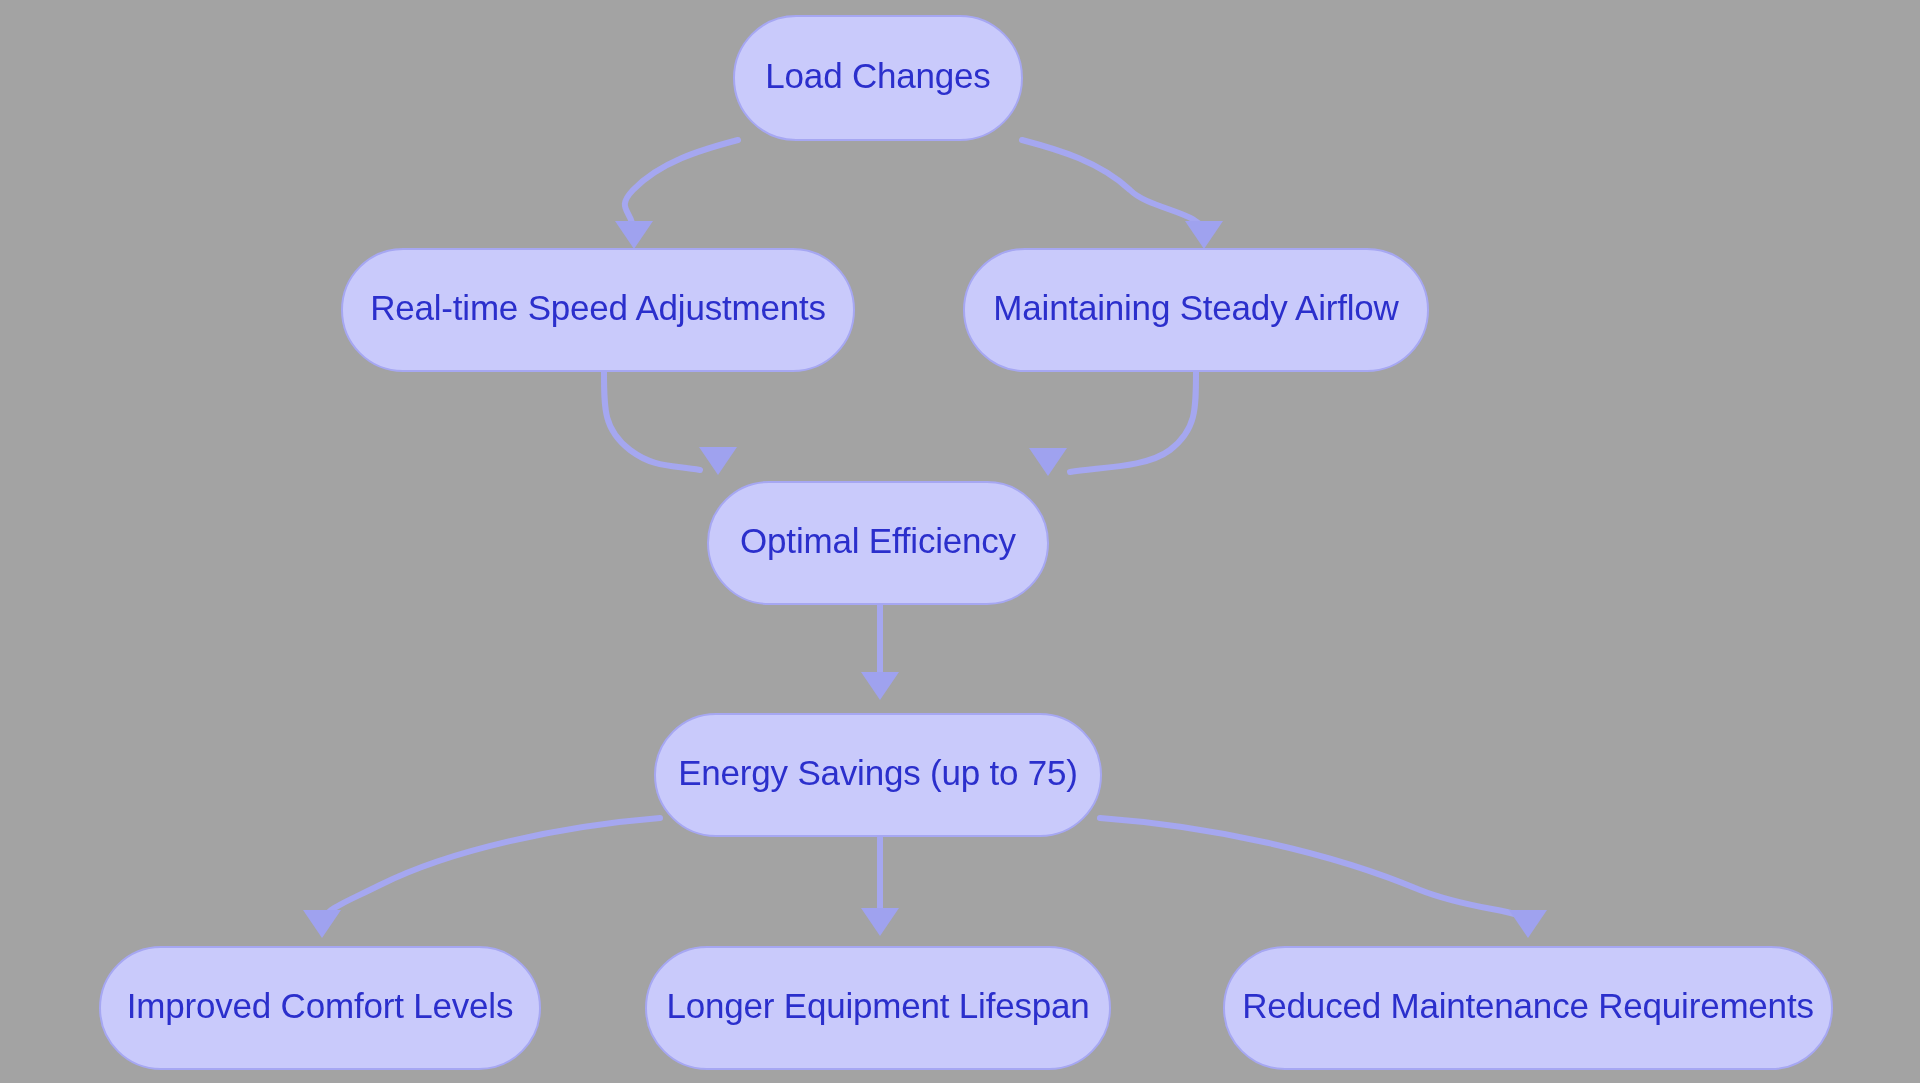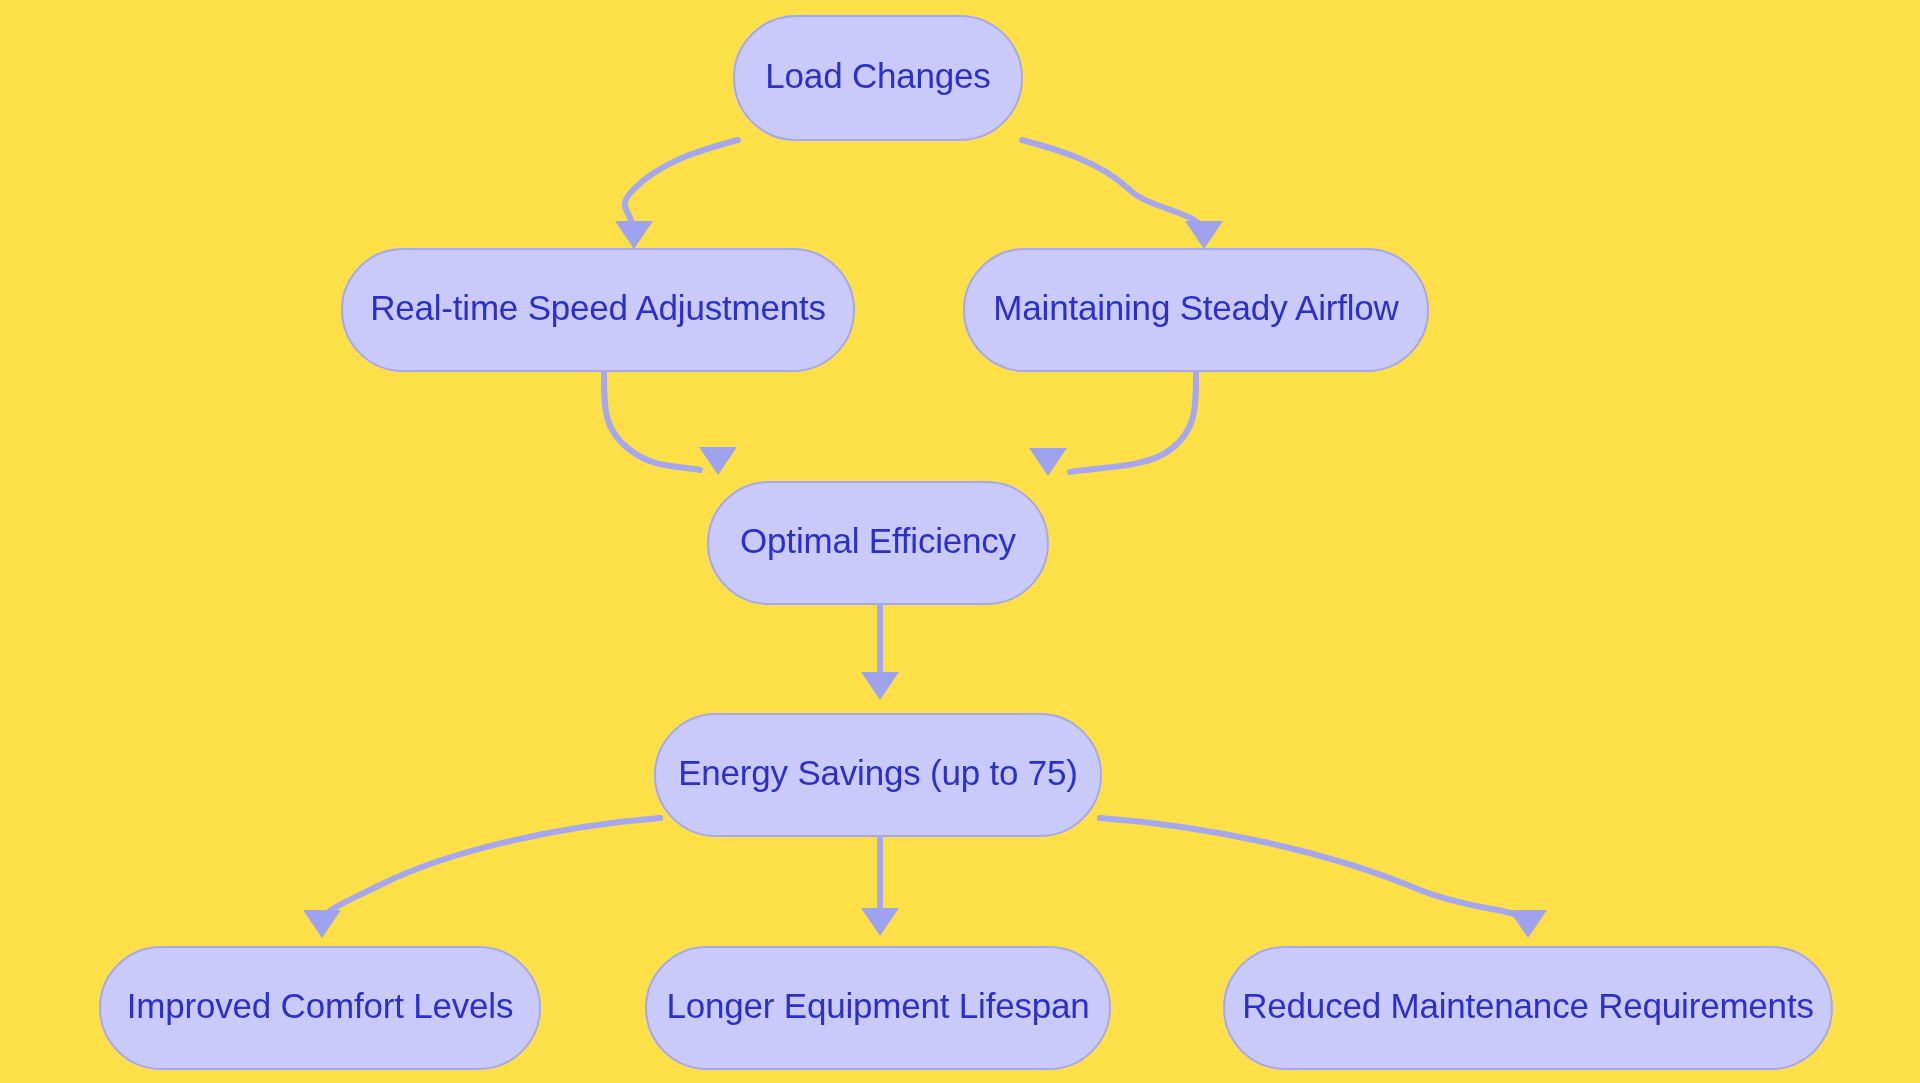--- a/index.html
+++ b/index.html
@@ -10,21 +10,21 @@
   body {
     width: 1920px;
     height: 1083px;
     overflow: hidden;
     font-family: "Liberation Sans", sans-serif;
   }
   #flowchart-root {
     position: relative;
     width: 1920px;
     height: 1083px;
-    background: #fde047;
+    background: #a3a3a3;
   }
   svg.diagram {
     display: block;
     width: 1920px;
     height: 1083px;
   }
   .node-shape {
     fill: #c9cafb;
     stroke: #a6a7f2;
     stroke-width: 2;

